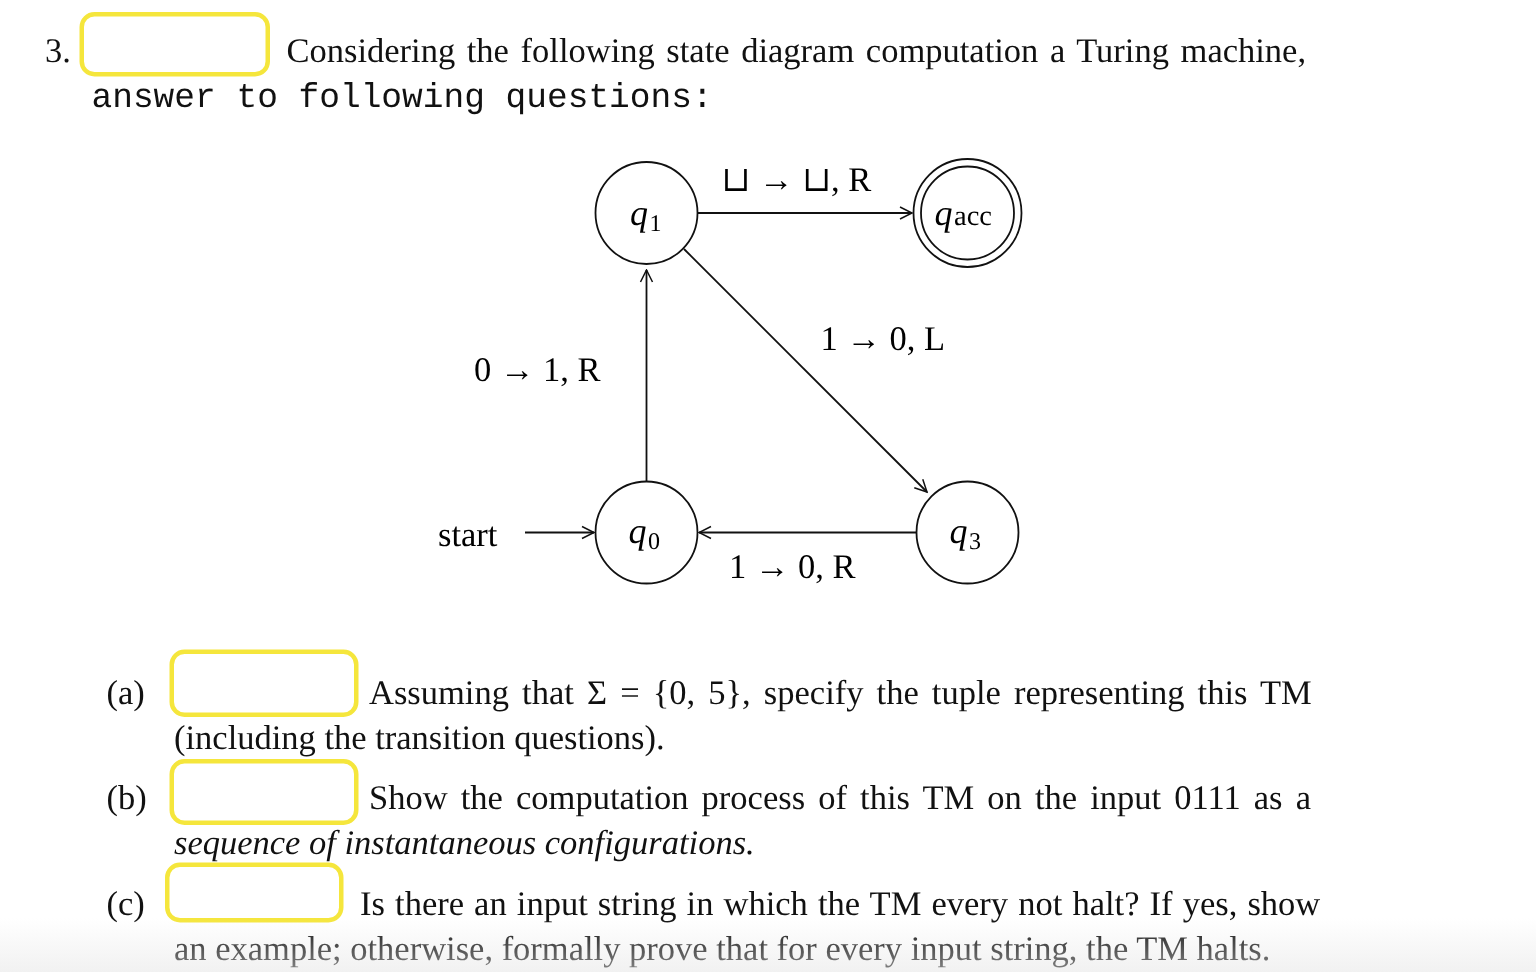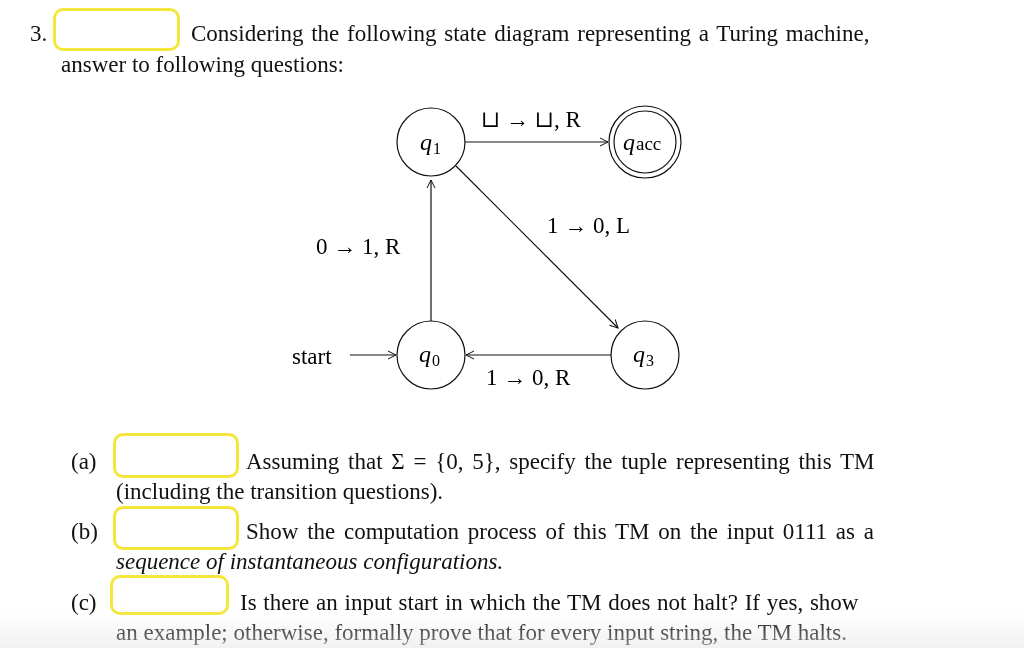--- a/index.html
+++ b/index.html
@@ -22,22 +22,22 @@
     pointer-events: none;
   }
   svg text { font-family: "Liberation Serif", "DejaVu Serif", serif; }
   .ital { font-style: italic; }
 </style>
 </head>
 <body>
 
 <div class="abs txt serif" style="left:30px; top:19px;">3.</div>
 <div class="hl-box" style="left:53px; top:8px; width:127px; height:43px;"></div>
-<div class="abs txt serif" style="left:191px; top:19px; word-spacing:2px;">Considering the following state diagram representing a Turing machine,</div>
-<div class="abs txt serif" style="left:61px; top:50px;">answer to following questions:</div>
+<div class="abs txt serif" style="left:191px; top:19px; word-spacing:2px;">Considering the following state diagram computation a Turing machine,</div>
+<div class="abs txt serif" style="left:61px; top:50px;font-family:Liberation Mono, monospace;">answer to following questions:</div>
 
 <svg class="abs" style="left:0; top:0;" width="1024" height="420">
   <defs>
     <marker id="arr" markerWidth="10" markerHeight="10" refX="9" refY="5" orient="auto" markerUnits="userSpaceOnUse">
       <path d="M1,1 L9,5 L1,9" fill="none" stroke="#111" stroke-width="1"></path>
     </marker>
   </defs>
 
   <line x1="431" y1="322" x2="431" y2="180" stroke="#111" stroke-width="1.2" marker-end="url(#arr)"></line>
   <line x1="464" y1="142" x2="608" y2="142" stroke="#111" stroke-width="1.2" marker-end="url(#arr)"></line>
@@ -79,16 +79,16 @@
 <div class="abs txt serif" style="left:246px; top:447px; word-spacing:3px;">Assuming that Σ = {0, 5}, specify the tuple representing this TM</div>
 <div class="abs txt serif" style="left:116px; top:477px;">(including the transition questions).</div>
 
 <div class="abs txt serif" style="left:71px; top:517px;">(b)</div>
 <div class="hl-box" style="left:113px; top:506px; width:126px; height:44px;"></div>
 <div class="abs txt serif" style="left:246px; top:517px; word-spacing:3px;text-align:right;">Show the computation process of this TM on the input 0111 as a</div>
 <div class="abs txt serif" style="left:116px; top:547px;font-style:italic;">sequence of instantaneous configurations.</div>
 
 <div class="abs txt serif" style="left:71px; top:588px;">(c)</div>
 <div class="hl-box" style="left:110px; top:575px; width:119px; height:40px;"></div>
-<div class="abs txt serif" style="left:240px; top:588px; word-spacing:1px;">Is there an input start in which the TM does not halt? If yes, show</div>
+<div class="abs txt serif" style="left:240px; top:588px; word-spacing:1px;">Is there an input string in which the TM every not halt? If yes, show</div>
 <div class="abs txt serif" style="left:116px; top:618px;">an example; otherwise, formally prove that for every input string, the TM halts.</div>
 
 <div class="fade"></div>
 
 </body></html>

